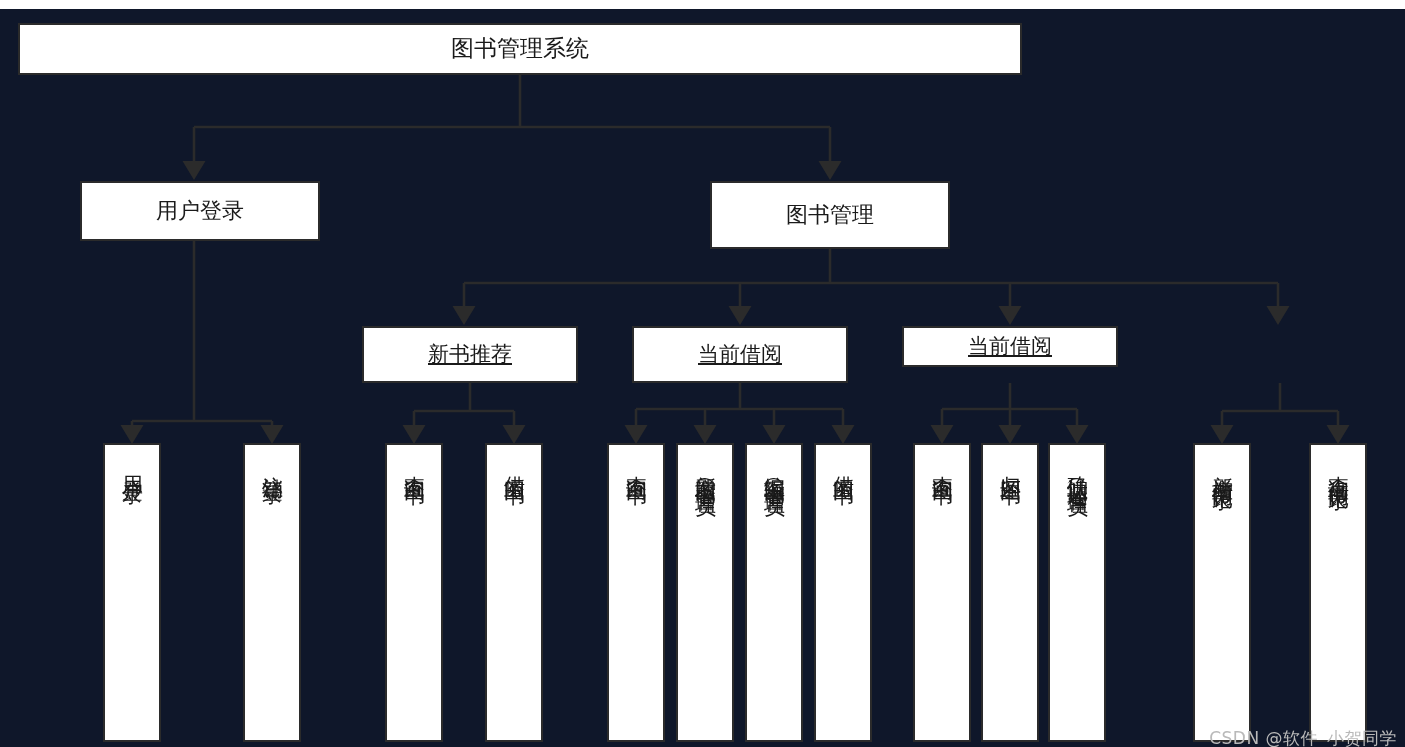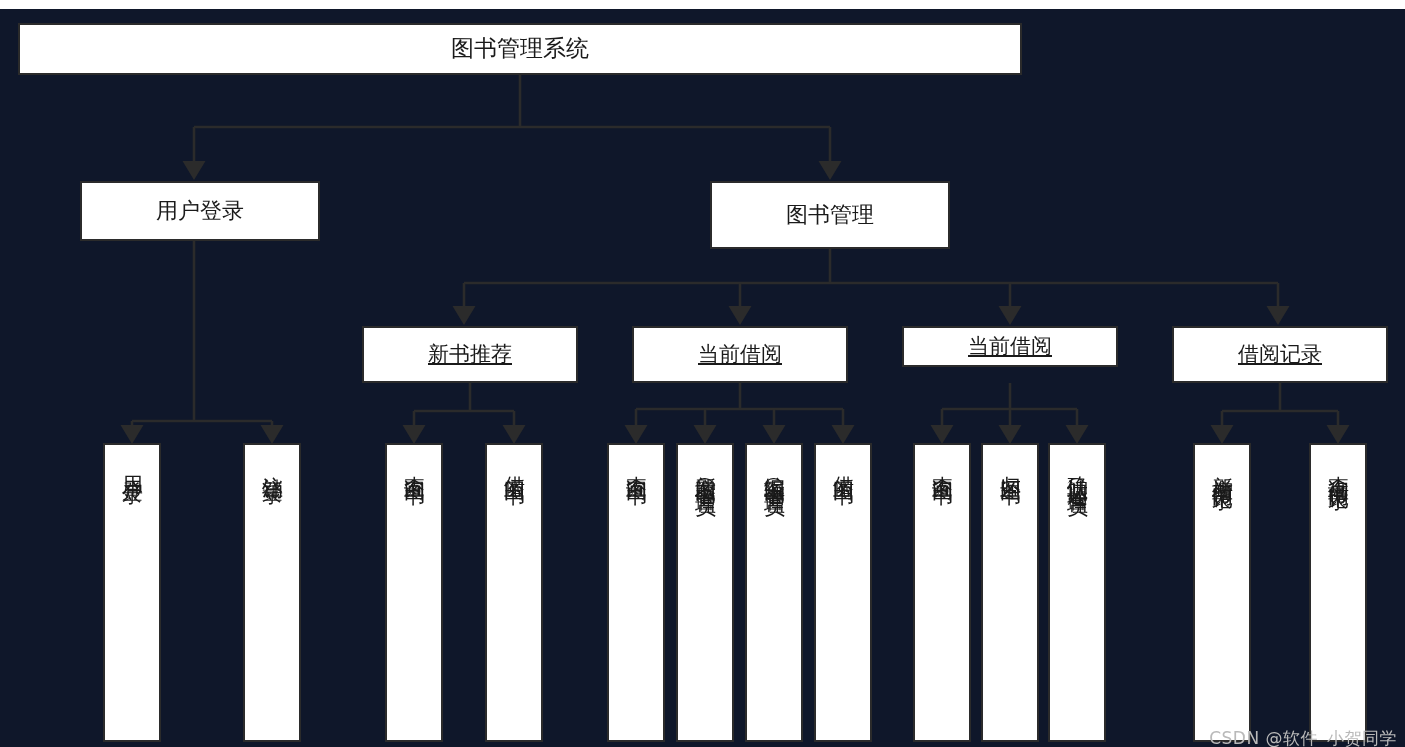--- a/index.html
+++ b/index.html
@@ -135,23 +135,20 @@
 
   <div class="node node-l3" style="left:362px; top:317px; width:216px; height:57px;">
     <span class="label">新书推荐</span>
   </div>
   <div class="node node-l3" style="left:632px; top:317px; width:216px; height:57px;">
     <span class="label">当前借阅</span>
   </div>
   <div class="node node-l3" style="left:902px; top:317px; width:216px; height:41px;">
     <span class="label">当前借阅</span>
   </div>
-  <div class="node node-l3" style="left:1172px; top:317px; width:216px; height:57px;">
-    <span class="label">借阅记录</span>
-  </div>
 
   <div class="node node-leaf" style="left:103px; top:434px; width:58px; height:299px;">
     <span class="label">用户登录</span>
   </div>
   <div class="node node-leaf" style="left:243px; top:434px; width:58px; height:299px;">
     <span class="label">注销登录</span>
   </div>
 
   <div class="node node-leaf" style="left:385px; top:434px; width:58px; height:299px;">
     <span class="label">查询图书</span>

